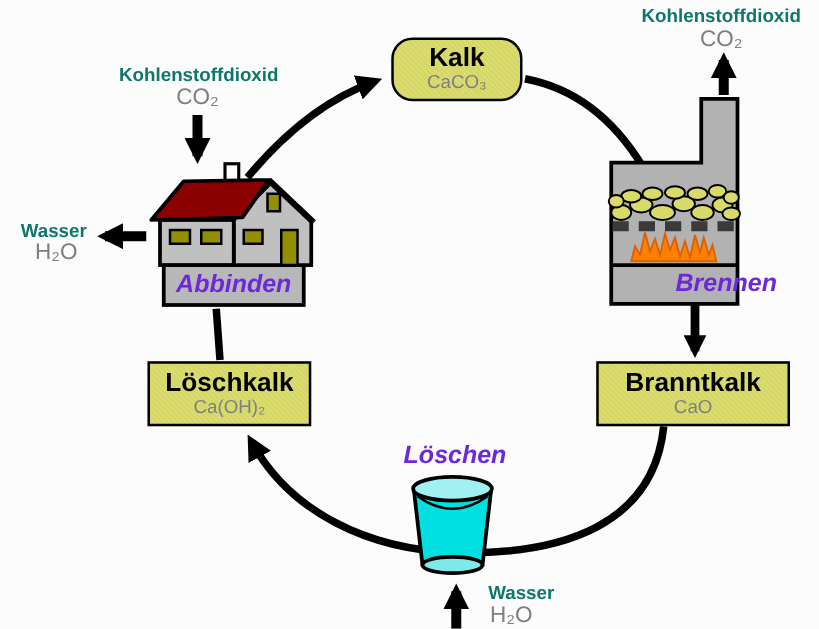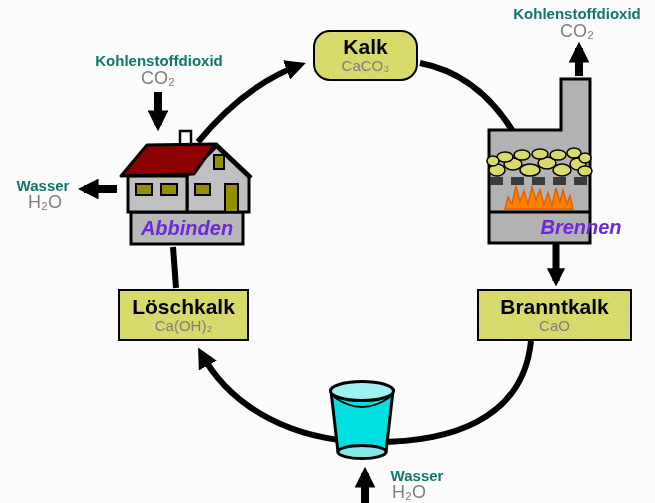--- a/index.html
+++ b/index.html
@@ -106,20 +106,21 @@
     <div class="bx-title">Branntkalk</div>
     <div class="bx-formula">CaO</div>
   </div>
   <div class="sub-box" id="box-loeschkalk">
     <div class="bx-title">Löschkalk</div>
     <div class="bx-formula">Ca(OH)₂</div>
   </div>
 
   <div class="lbl blue-lbl" style="left:187px;top:228px;">Abbinden</div>
   <div class="lbl blue-lbl" style="left:533px;top:227px;margin-left:48px;">Brennen</div>
+  <div class="lbl blue-lbl" style="left:364px;top:365px;">Löschen</div>
 
   <div class="lbl bold-lbl" style="left:159px;top:60px;">Kohlenstoffdioxid</div>
   <div class="lbl formula" style="left:158px;top:78px;">CO₂</div>
 
   <div class="lbl bold-lbl" style="left:577px;top:13px;">Kohlenstoffdioxid</div>
   <div class="lbl formula" style="left:577px;top:31px;">CO₂</div>
 
   <div class="lbl bold-lbl" style="left:43px;top:185px;">Wasser</div>
   <div class="lbl formula" style="left:45px;top:202px;">H₂O</div>
 

